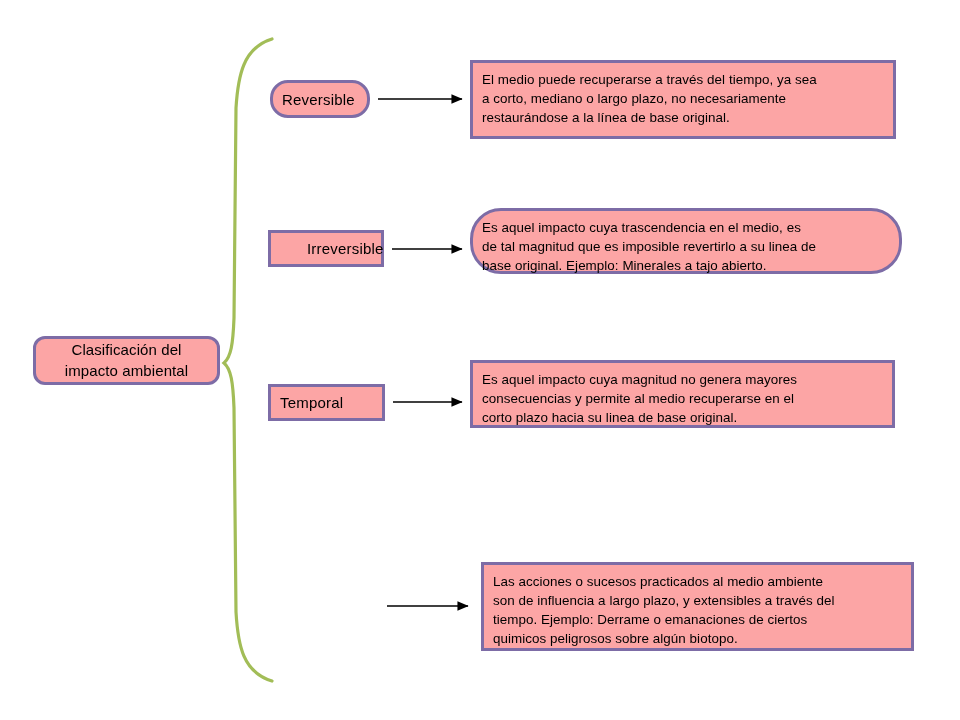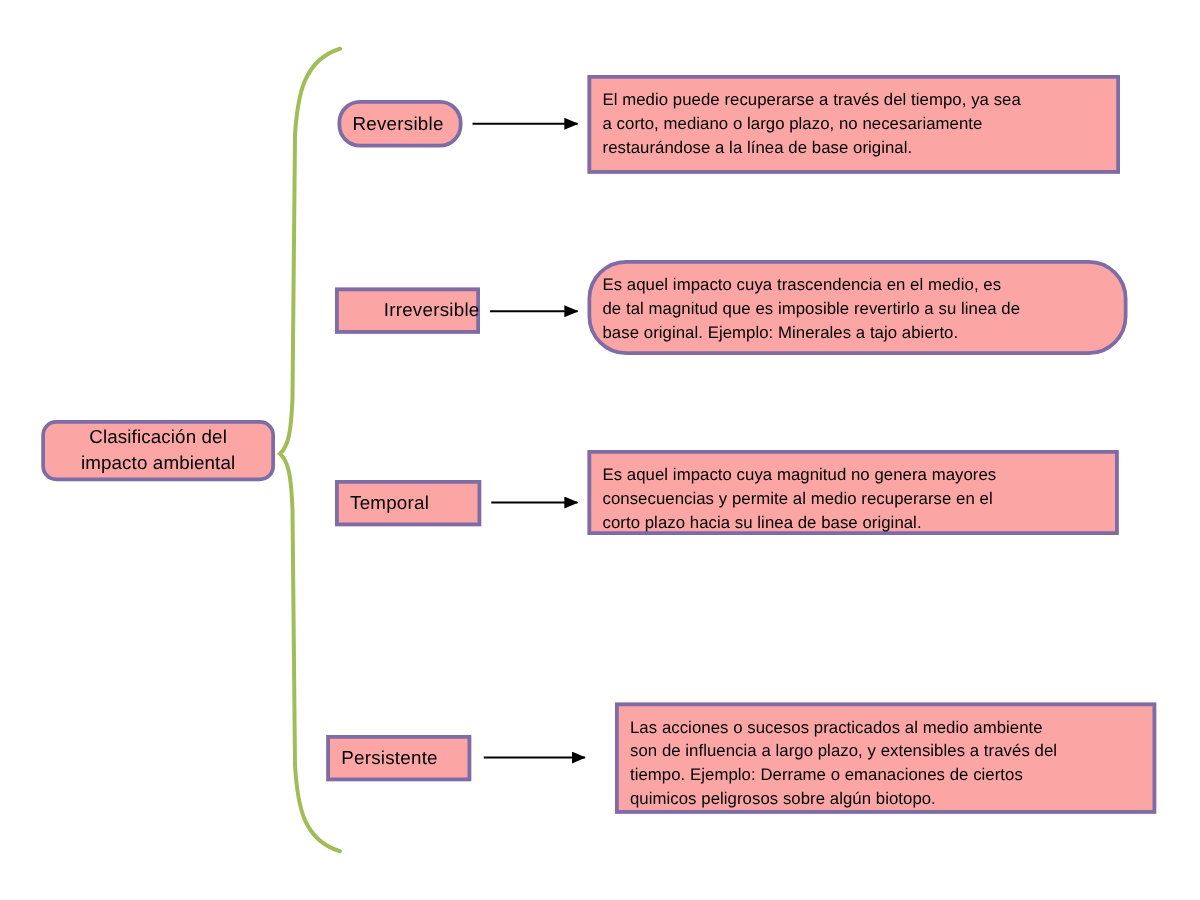--- a/index.html
+++ b/index.html
@@ -84,37 +84,34 @@
   </div>
 
   <div class="box label-box" style="left: 268px; top: 230px; width: 116px; height: 37px; border-color: rgb(125, 108, 166); padding-left: 36px;">
     <span>Irreversible</span>
   </div>
 
   <div class="box label-box" style="left: 268px; top: 384px; width: 117px; height: 37px; border-color: rgb(125, 108, 166);">
     <span>Temporal</span>
   </div>
 
-  <div class="box label-box" style="left: 261px; top: 588px; width: 116px; height: 37px; border-color: rgb(125, 108, 166);">
-    <span>Persistente</span>
-  </div>
 
   <div class="box desc-box" style="left: 470px; top: 60px; width: 426px; height: 79px; border-color: rgb(125, 108, 166);">El medio puede recuperarse a través del tiempo, ya sea
 a corto, mediano o largo plazo, no necesariamente
 restaurándose a la línea de base original.</div>
 
-  <div class="box desc-box" style="left: 470px; top: 208px; width: 432px; height: 76px; border-color: rgb(125, 108, 166); border-radius: 31px;">Es aquel impacto cuya trascendencia en el medio, es
+  <div class="box desc-box" style="left: 470px; top: 208px; width: 432px; height: 66px; border-color: rgb(125, 108, 166); border-radius: 31px;">Es aquel impacto cuya trascendencia en el medio, es
 de tal magnitud que es imposible revertirlo a su linea de
 base original. Ejemplo: Minerales a tajo abierto.</div>
 
   <div class="box desc-box" style="left: 470px; top: 360px; width: 425px; height: 68px; border-color: rgb(125, 108, 166);">Es aquel impacto cuya magnitud no genera mayores
 consecuencias y permite al medio recuperarse en el
 corto plazo hacia su linea de base original.</div>
 
-  <div class="box desc-box" style="left: 492px; top: 562px; width: 433px; height: 89px; border-color: rgb(125, 108, 166);">Las acciones o sucesos practicados al medio ambiente
+  <div class="box desc-box" style="left: 481px; top: 562px; width: 433px; height: 89px; border-color: rgb(125, 108, 166);">Las acciones o sucesos practicados al medio ambiente
 son de influencia a largo plazo, y extensibles a través del
 tiempo. Ejemplo: Derrame o emanaciones de ciertos
 quimicos peligrosos sobre algún biotopo.</div>
 
   <svg id="overlay" viewBox="0 0 960 720">
 
     <path id="brace-path" d="M 272 39
              C 243 48, 238 76, 236 108
              L 234 318
              C 233 344, 231 357, 224 363

